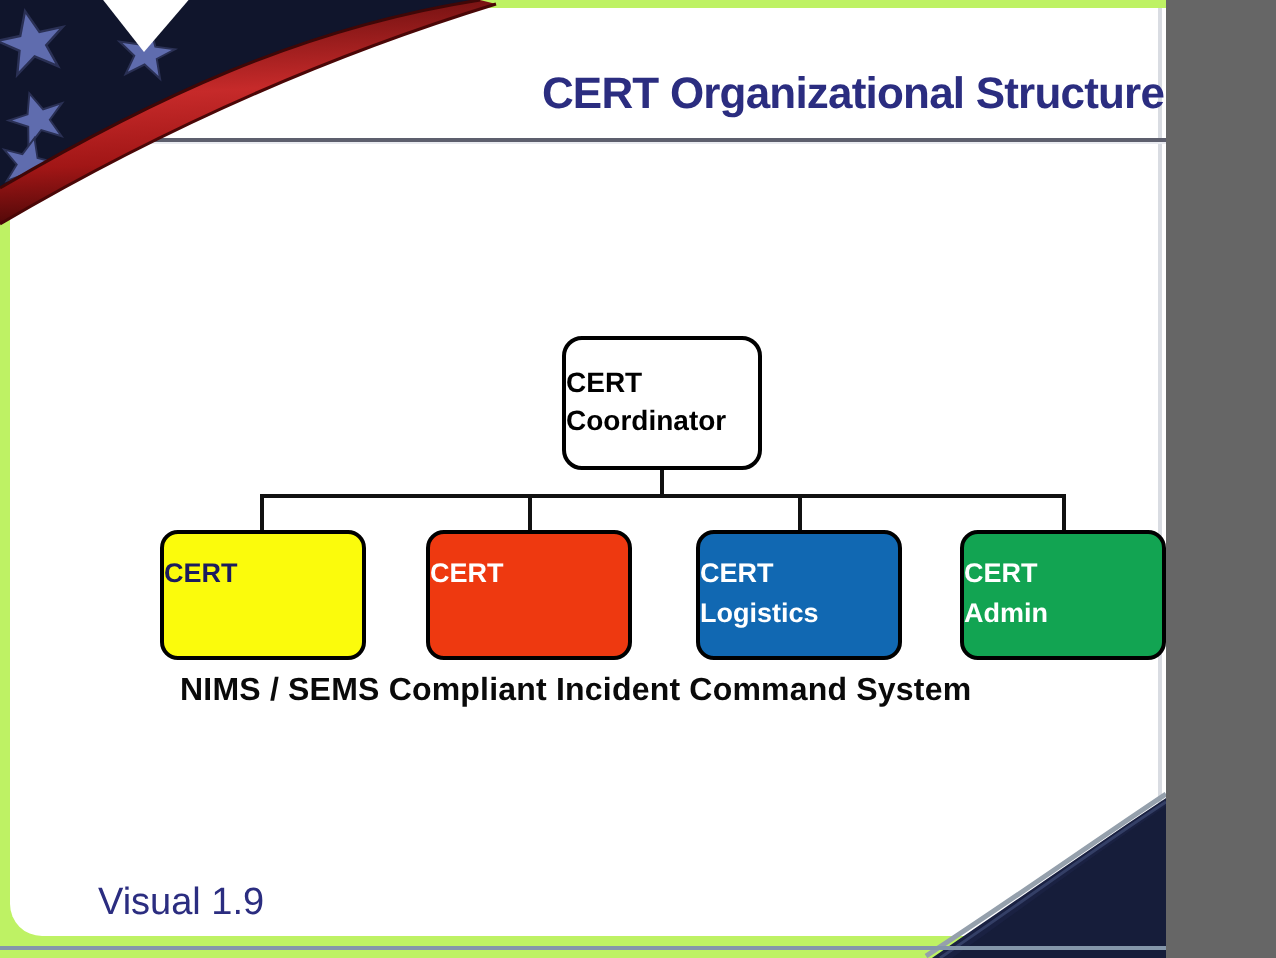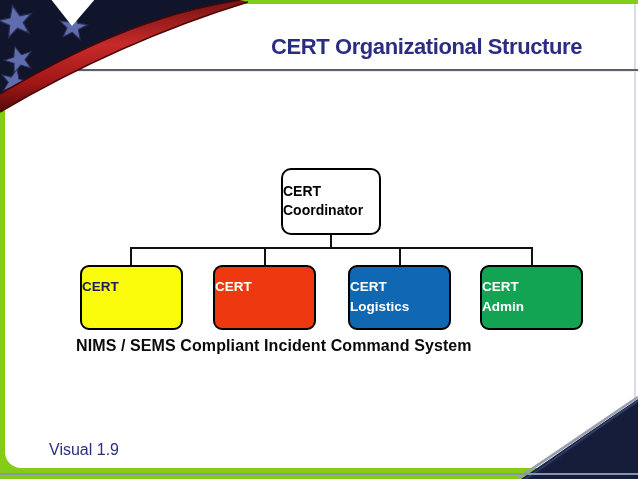--- a/index.html
+++ b/index.html
@@ -1,19 +1,19 @@
 <!DOCTYPE html>
 <html><head>
 <meta charset="utf-8">
 <style>
   html,body{margin:0;padding:0;background:#666;}
   .slide{
     position:relative;
-    width:638px;height:479px;
-    background:#84cc16; 
+    width:583px;height:479px;
+    background:#bef264; 
     overflow:hidden;
     font-family:"Liberation Sans","DejaVu Sans",sans-serif;
   }
   
   .content{
     position:absolute;left:5px;top:4px;right:0;bottom:11px;
     background:#ffffff;
     border-bottom-left-radius:16px;
   }
   .right-edge-line{
@@ -52,28 +52,28 @@
     font-size:14px;line-height:19px;
     padding-top:12px;
   }
   .dept{
     top:265px;width:103px;height:65px;
     border-radius:9px;
     font-size:13.5px;line-height:20px;
     padding-top:10px;
   }
   .caption{
-    position:absolute;left:76px;top:337px;
+    position:absolute;left:90px;top:337px;
     font-size:16px;font-weight:bold;color:#0a0a0a;
     letter-spacing:0.1px;
     z-index:2;
   }
   .footer{
     position:absolute;left:49px;top:441px;
-    font-size:16px;
+    font-size:19px;
     z-index:2;
   }
 </style>
 </head>
 <body>
 
 <div class="slide">
 
   <div class="content"></div>
   <div class="right-edge-line"></div>

